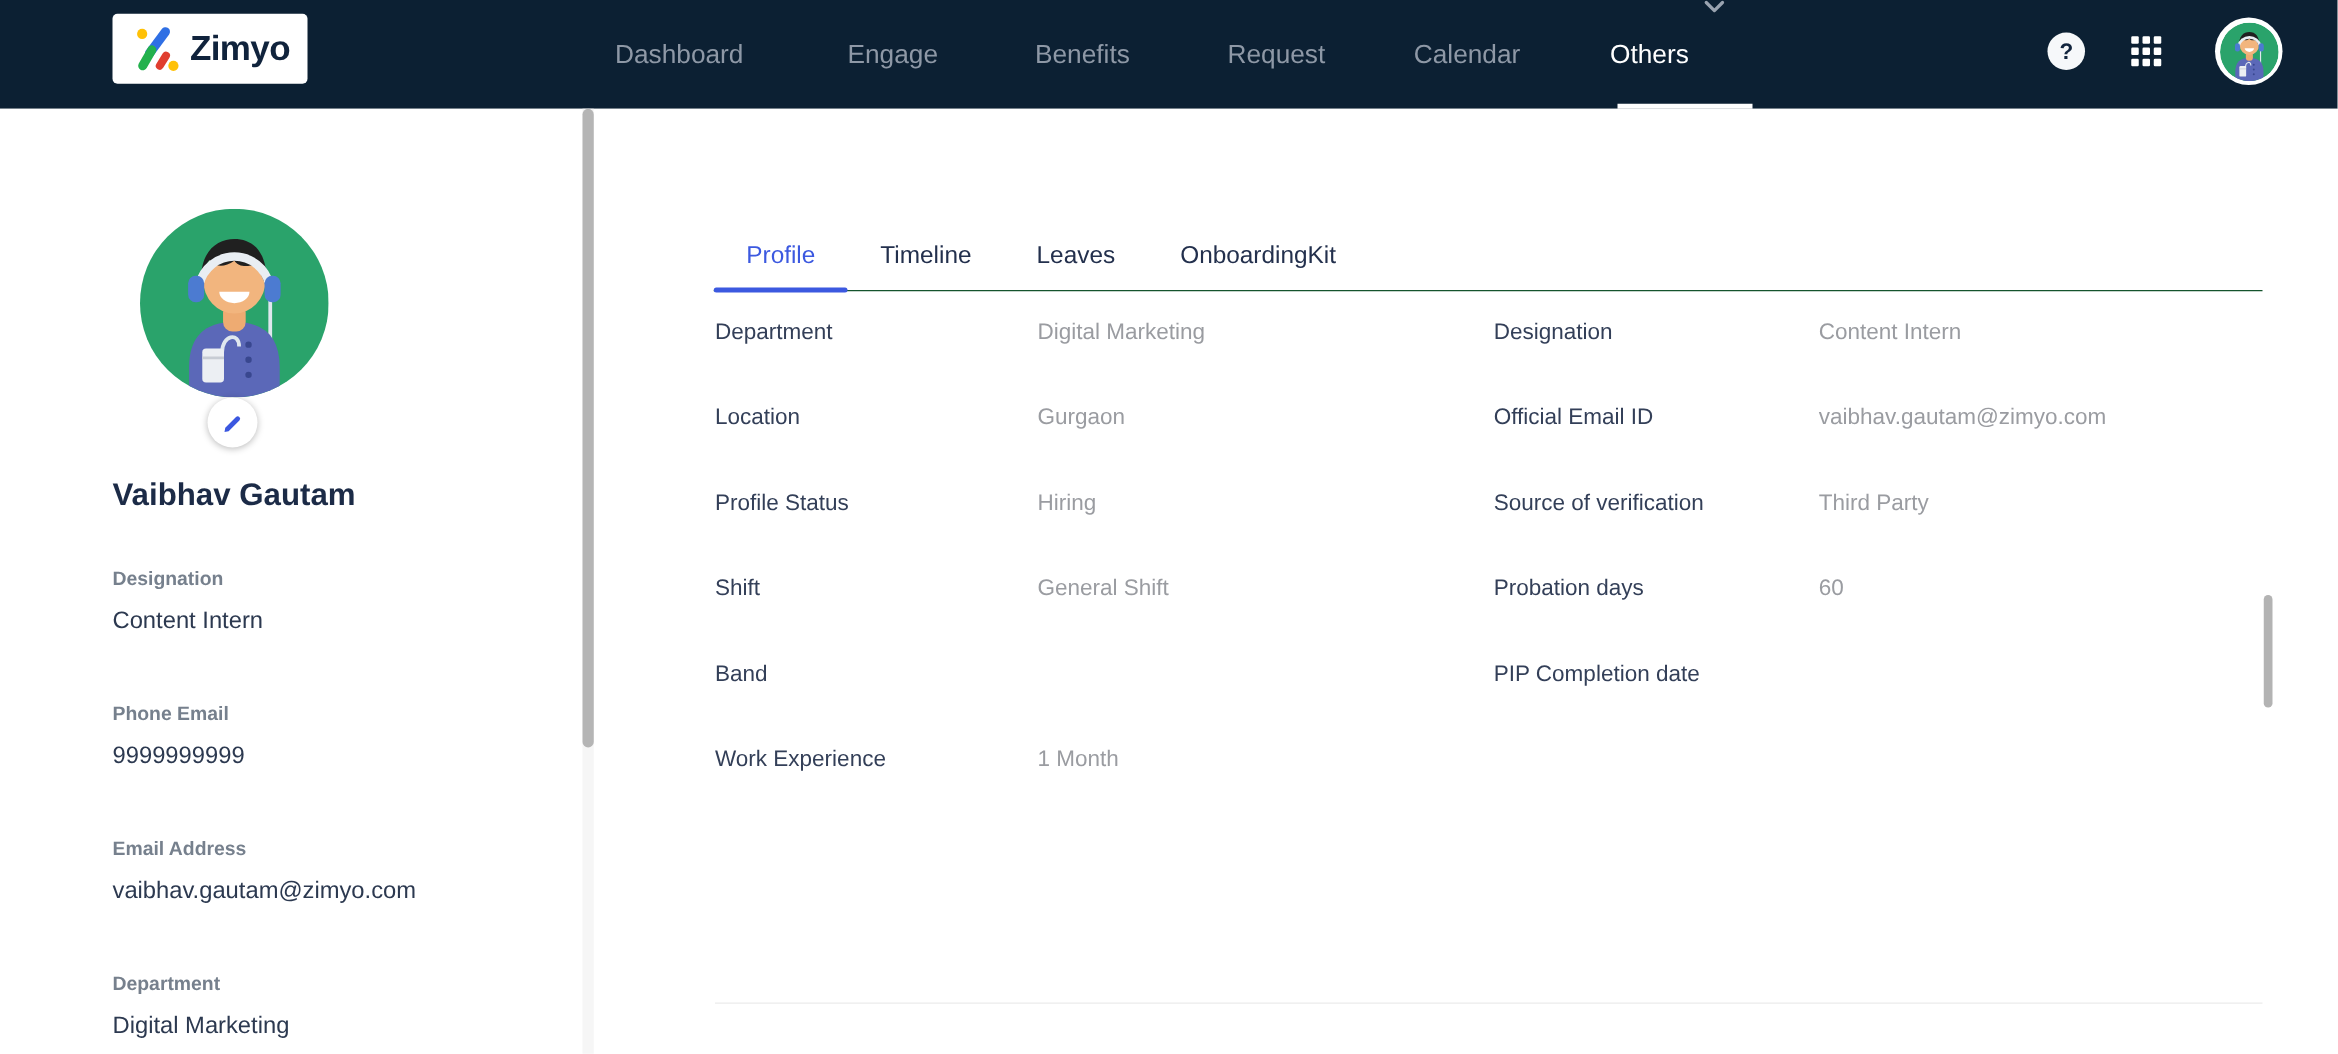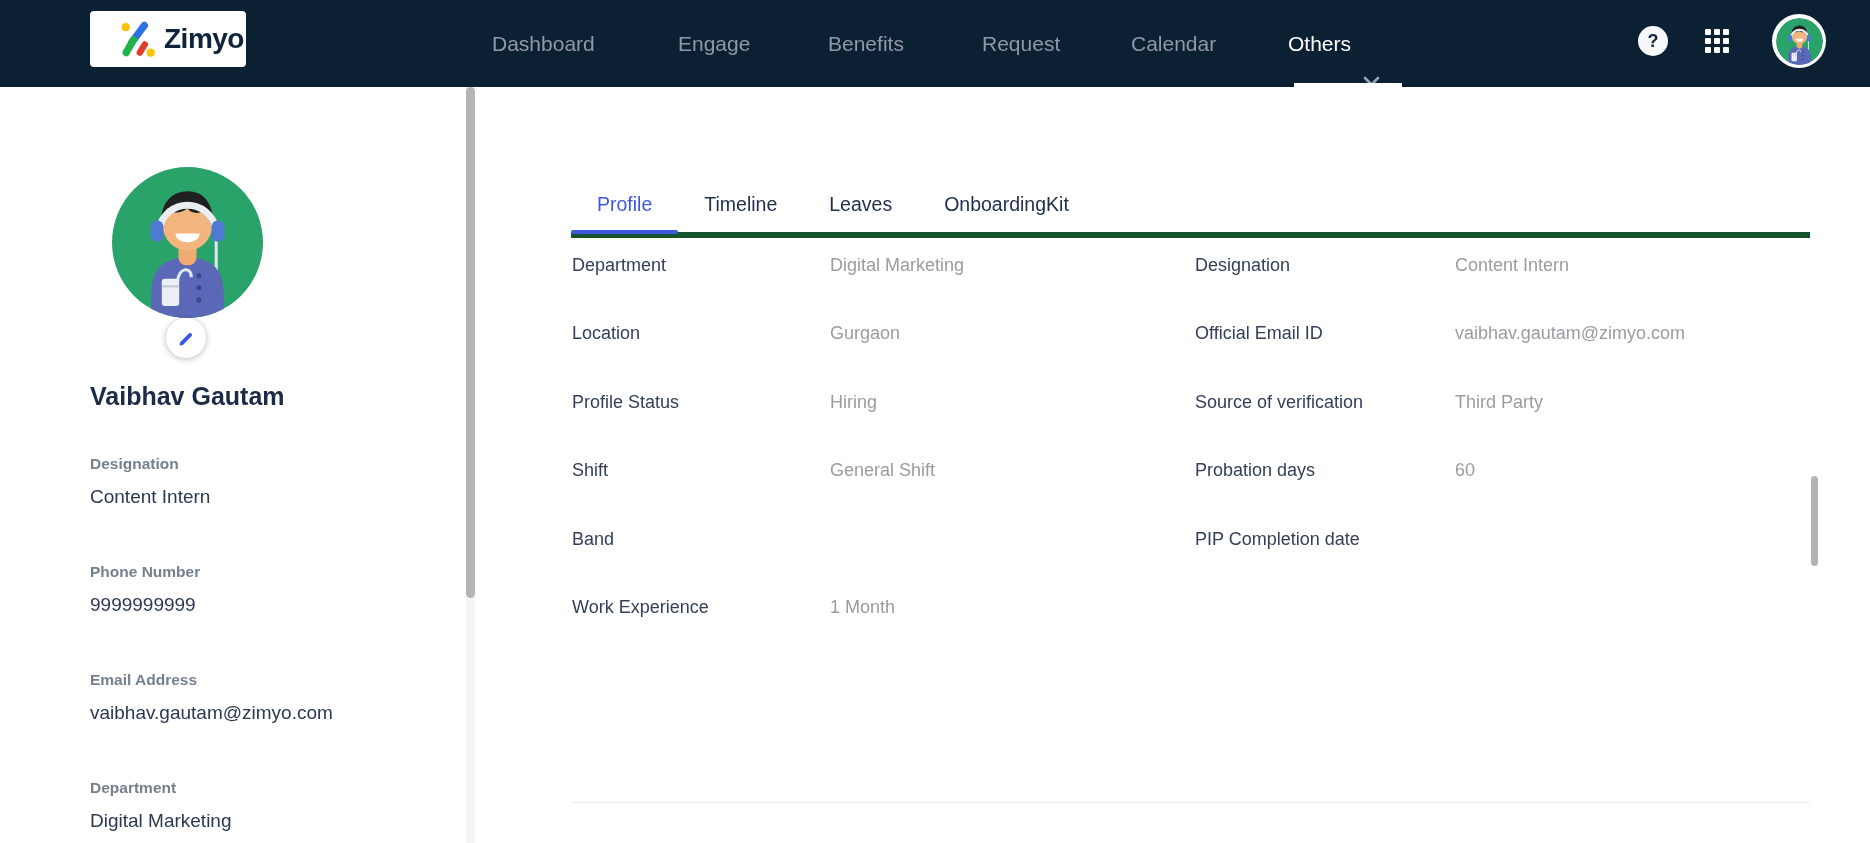--- a/index.html
+++ b/index.html
@@ -3,26 +3,26 @@
 <meta charset="utf-8">
 <style>
   * { margin:0; padding:0; box-sizing:border-box; }
   html,body { width:1870px; height:843px; overflow:hidden; background:#fff;
               font-family:"Liberation Sans", sans-serif; }
 
   
   .navbar { position:absolute; left:0; top:0; width:1870px; height:87px; background:#0c2033; }
   .brand-box { position:absolute; left:90px; top:11px; width:156px; height:56px;
                background:#fff; border-radius:4px; display:flex; align-items:center;
-               padding-left:28px; cursor:pointer; }
+               padding-left:16px; cursor:pointer; }
   .brand-text { font-size:28px; font-weight:700; color:#10233c; letter-spacing:-0.5px; margin-left:6px; }
   .nav-link { position:absolute; top:0; height:87px; line-height:87px; font-size:21px;
               color:#8e98a6; cursor:pointer; white-space:nowrap; }
   .nav-link.active { color:#ffffff; font-weight:500; }
-  .nav-others { display:flex; align-items:flex-end; gap:12px; }
+  .nav-others { display:flex; align-items:flex-start; gap:12px; }
   .others-underline { position:absolute; left:1294px; top:83px; width:108px; height:4px; background:#ffffff; }
   .help-circle { position:absolute; left:1638px; top:26px; width:30px; height:30px; border-radius:50%;
                  background:#f6f8fa; color:#12253e; font-size:18px; font-weight:700;
                  display:flex; align-items:center; justify-content:center; cursor:pointer; }
   .apps-grid { position:absolute; left:1705px; top:29px; width:26px; height:26px;
                display:grid; grid-template-columns:repeat(3,6px); grid-template-rows:repeat(3,6px);
                gap:3px; cursor:pointer; }
   .apps-grid span { background:#fff; border-radius:1px; }
   .nav-avatar { position:absolute; left:1772px; top:14px; width:54px; height:54px; border-radius:50%;
                 background:#fff; display:flex; align-items:center; justify-content:center; cursor:pointer; }
@@ -39,21 +39,21 @@
   .info-list { position:absolute; left:90px; top:368px; width:340px; }
   .info-item { height:108px; }
   .info-label { font-size:15.5px; font-weight:700; color:#76808d; margin-bottom:13px; }
   .info-value { font-size:19px; color:#2c3950; }
   .side-scroll-track { position:absolute; left:466px; top:0; width:9px; height:756px; background:#f6f6f6; }
   .side-scroll-thumb { position:absolute; left:466px; top:0; width:9px; height:511px;
                        background:#b5b5b5; border-radius:5px; cursor:grab; }
 
   
   .main { position:absolute; left:476px; top:87px; width:1394px; height:756px; background:#fff; }
-  .tabbar { position:absolute; left:95px; top:88px; width:1239px; border-bottom:6px solid #14532d;
+  .tabbar { position:absolute; left:95px; top:88px; width:1239px; border-bottom:1px solid #14532d;
             display:flex; }
   .tab { position:relative; padding:18px 26px 16px; font-size:19.5px; color:#23304d; cursor:pointer; }
   .tab.active { color:#3c59e0; font-weight:500; }
   .tab.active::after { content:""; position:absolute; left:0; right:0; bottom:-2px; height:4px;
                        background:#3c59e0; border-radius:2px; }
   .fields { position:absolute; left:96px; top:144px; width:1238px; }
   .frow { display:flex; align-items:center; height:68.5px; }
   .fl1 { width:258px; font-size:18px; color:#333f58; }
   .fv1 { width:365px; font-size:18px; color:#9a9ca1; }
   .fl2 { width:260px; font-size:18px; color:#333f58; }
@@ -155,21 +155,21 @@
     </svg>
   </div>
   <div class="emp-name">Vaibhav Gautam</div>
 
   <div class="info-list">
     <div class="info-item">
       <div class="info-label">Designation</div>
       <div class="info-value">Content Intern</div>
     </div>
     <div class="info-item">
-      <div class="info-label">Phone Number</div>
+      <div class="info-label">Phone Email</div>
       <div class="info-value">9999999999</div>
     </div>
     <div class="info-item">
       <div class="info-label">Email Address</div>
       <div class="info-value">vaibhav.gautam@zimyo.com</div>
     </div>
     <div class="info-item">
       <div class="info-label">Department</div>
       <div class="info-value">Digital Marketing</div>
     </div>

